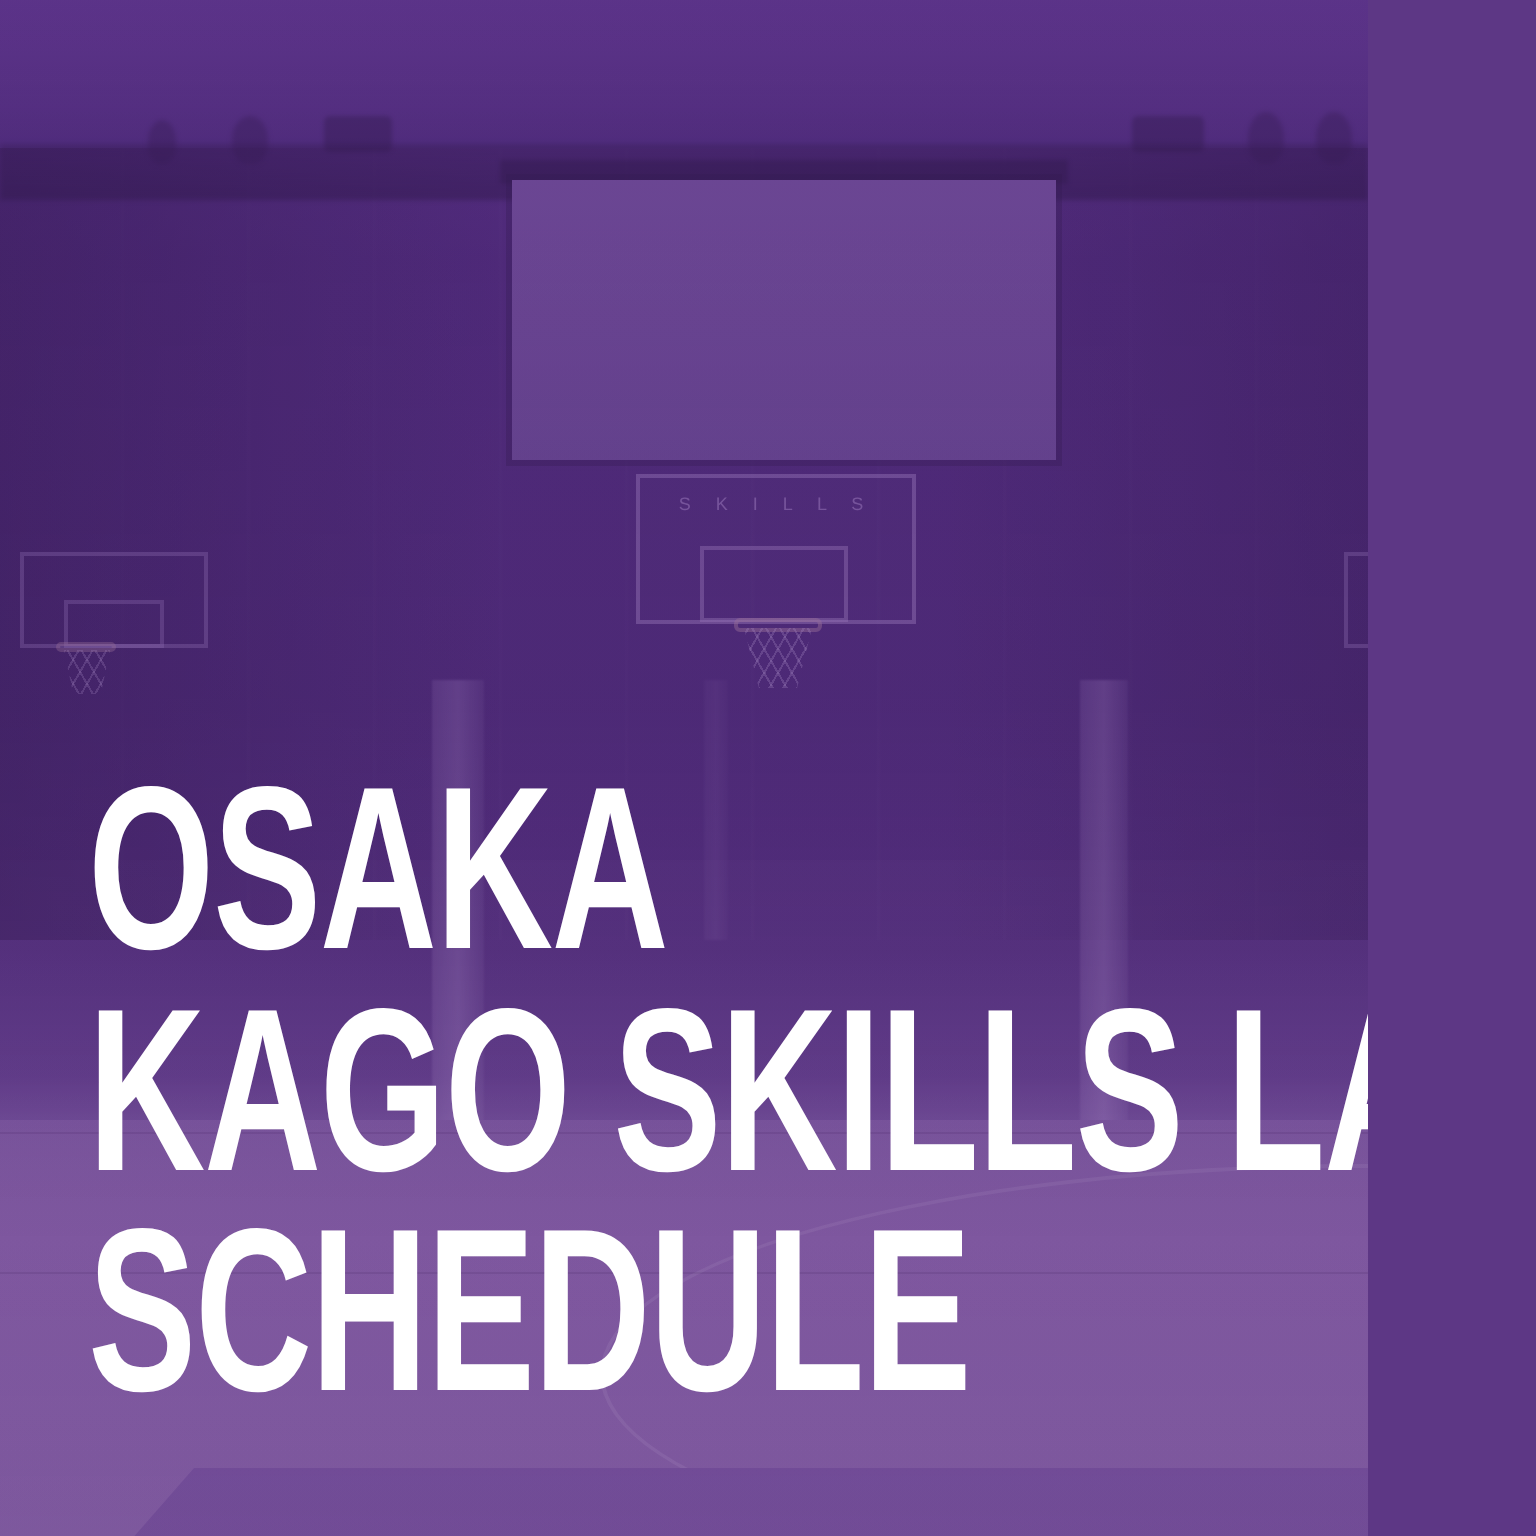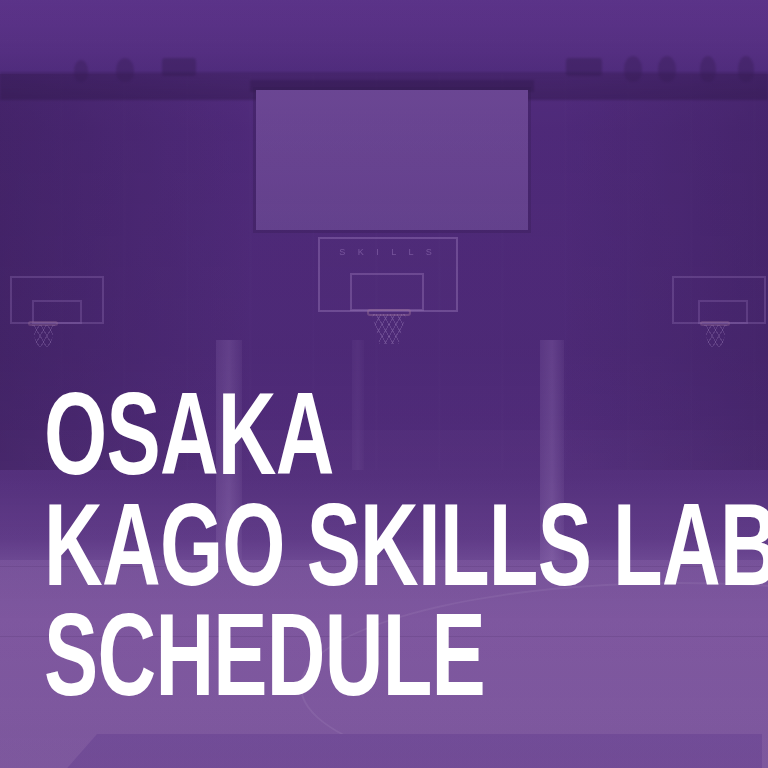--- a/index.html
+++ b/index.html
@@ -6,21 +6,21 @@
   * { margin:0; padding:0; box-sizing:border-box; }
   html,body{
     width:768px; height:768px;
     background:#5d3785;
     font-family:"Liberation Sans", sans-serif;
     overflow:hidden;
   }
 
   #poster{
     position:relative;
-    width:768px; height:768px;
+    width:684px; height:768px;
     overflow:hidden;
     background:#5d3785;
   }
 
   
   .photo{
     position:absolute; inset:0;
     background:
       linear-gradient(180deg,
         #6b3f93 0%,

